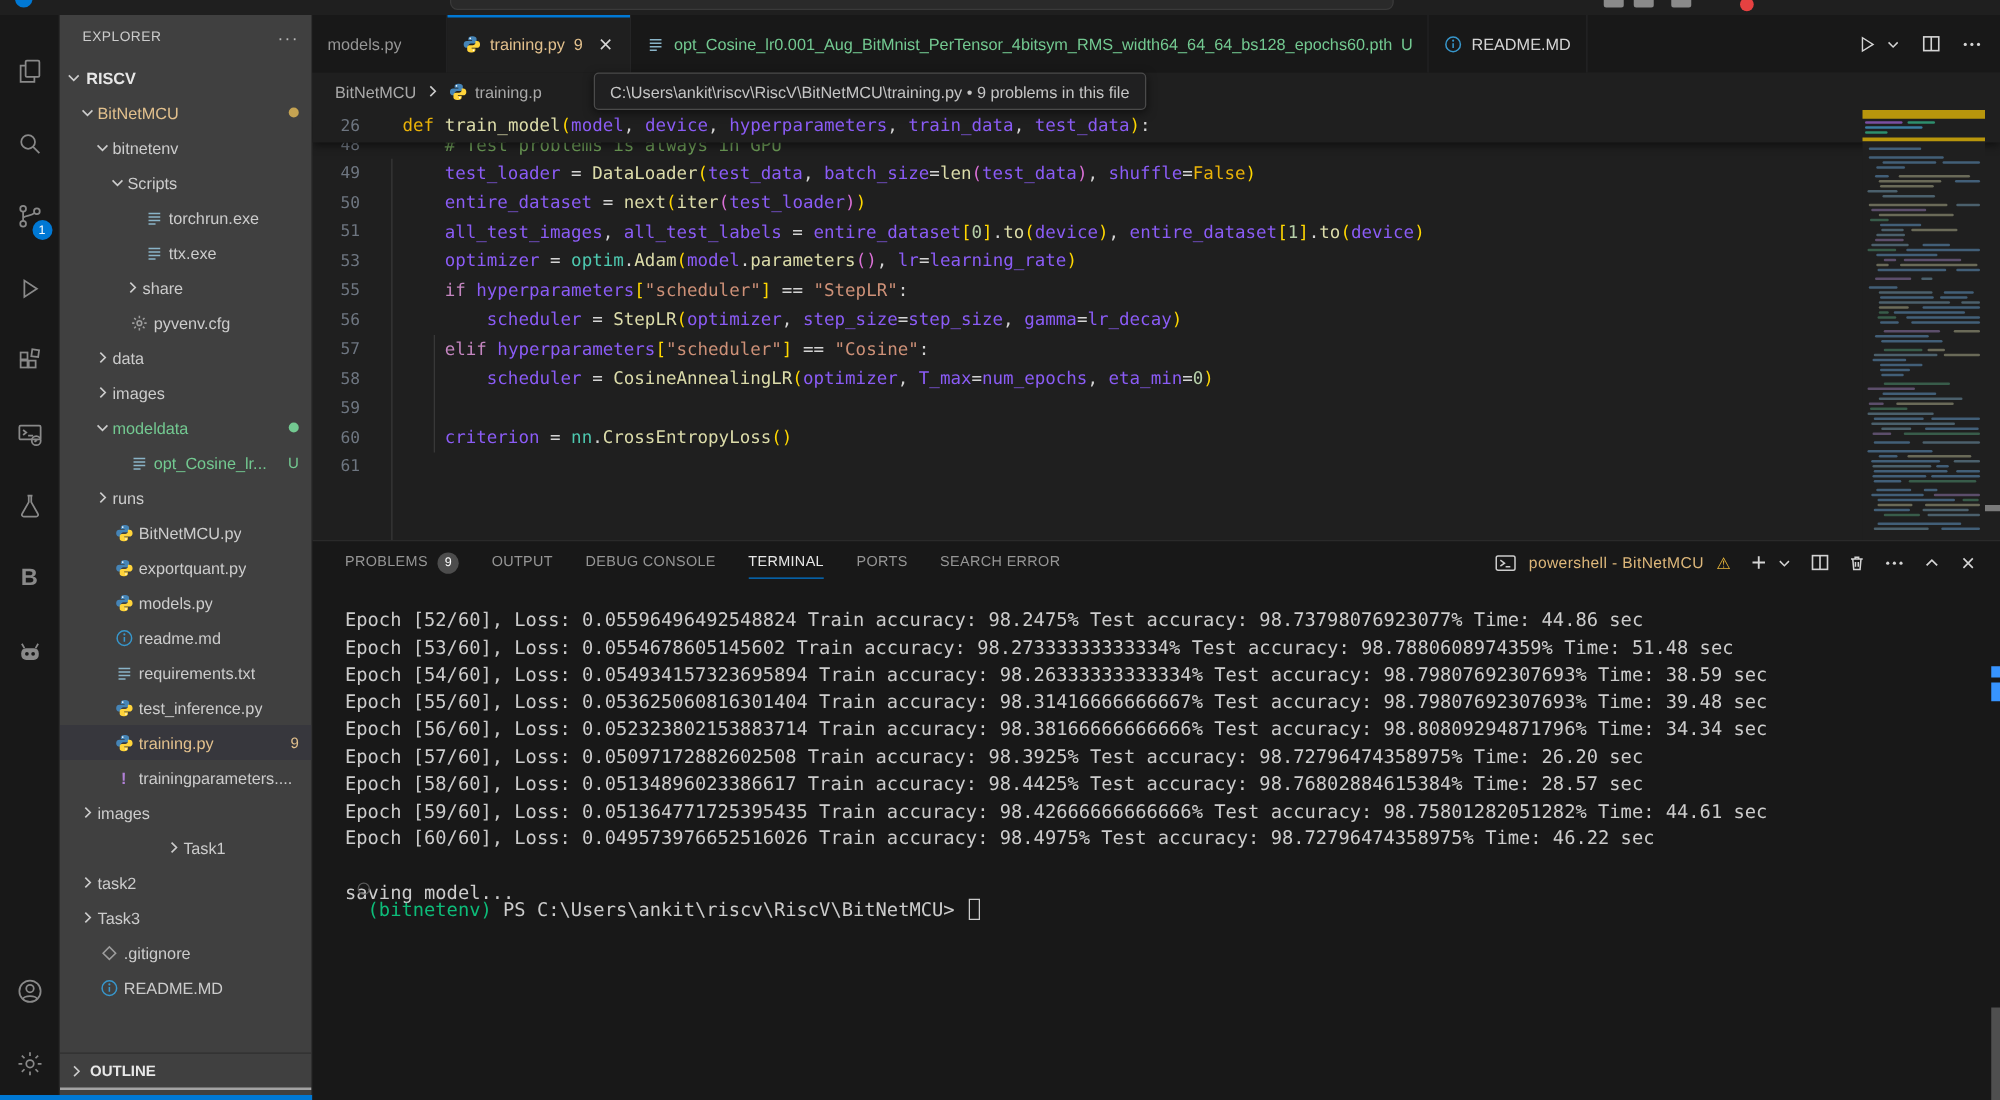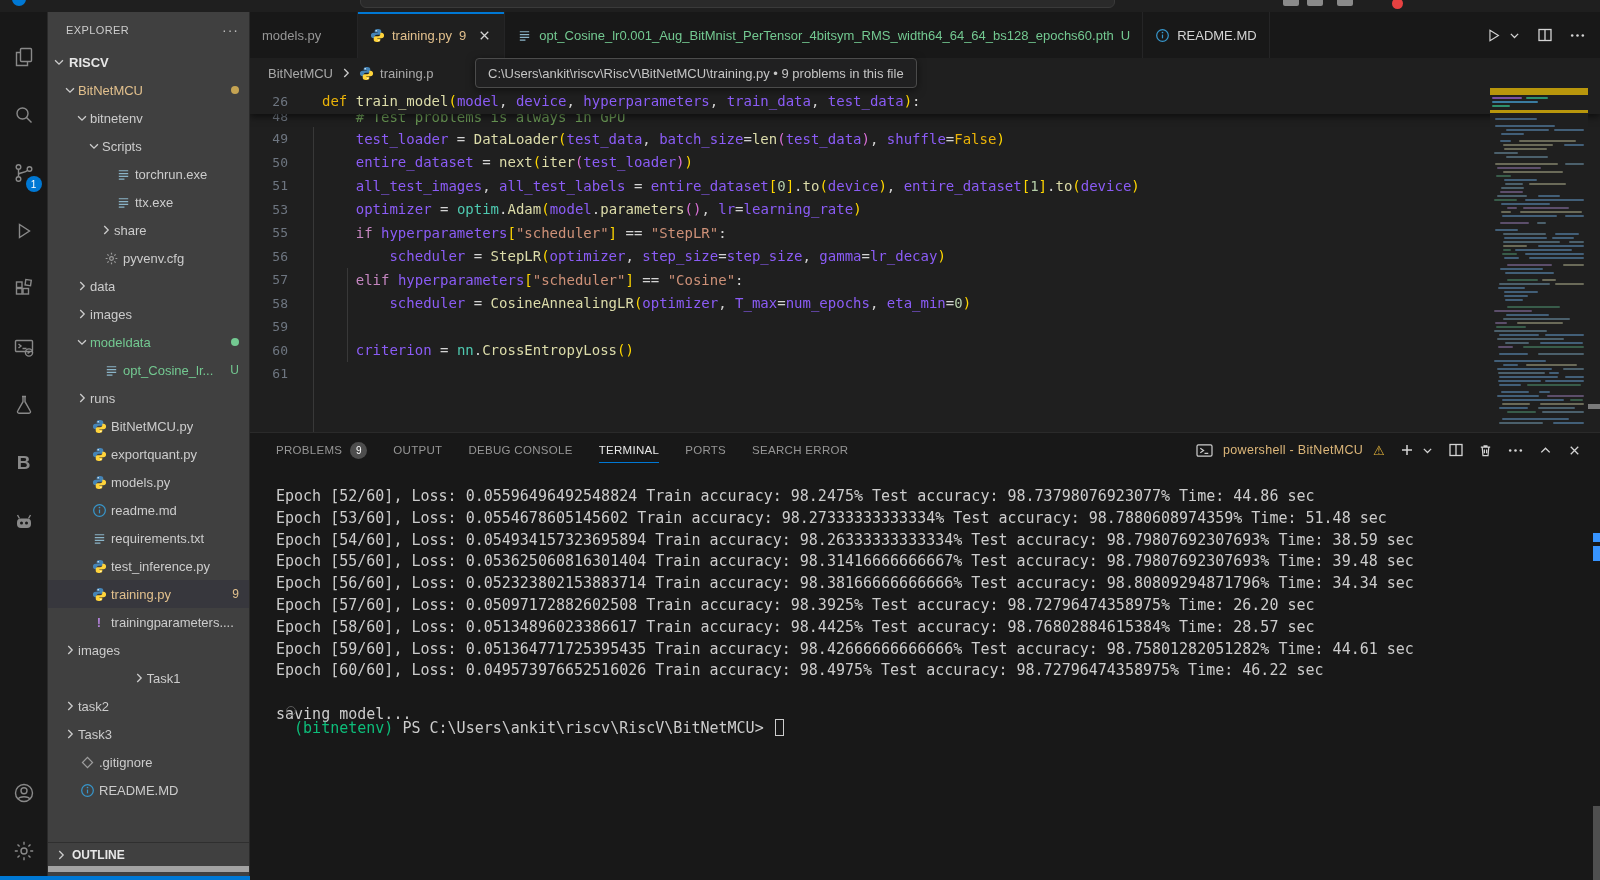--- a/index.html
+++ b/index.html
@@ -30,21 +30,21 @@
   .sb-head .dots { margin-left:auto; color:#bbbbbb; font-size:14px; cursor:pointer; letter-spacing:1px; }
   .sb-section { height:28px; display:flex; align-items:center; gap:3px; padding-left:4px; font-size:13px; font-weight:bold; color:#e7e7e7; cursor:pointer; }
   .tree { flex:0 0 auto; }
   .trow { height:28px; display:flex; align-items:center; font-size:13px; white-space:nowrap; cursor:pointer; }
   .trow.sel { background:#37373d; }
   .trow .chev { width:16px; flex:0 0 16px; display:flex; justify-content:center; }
   .trow .ficon { width:18px; flex:0 0 18px; display:flex; justify-content:center; margin-right:3px; }
   .trow .lbl { overflow:hidden; text-overflow:ellipsis; }
   .trow .right { margin-left:auto; padding-right:10px; font-size:12px; }
   .dotmark { width:8px; height:8px; border-radius:50%; display:inline-block; }
-  .outline { position:absolute; left:0; right:0; bottom:8px; height:30px; border-top:1px solid #2f2f2f; border-bottom:6px solid #a3a3a3;
+  .outline { position:absolute; left:0; right:0; bottom:8px; height:30px; border-top:1px solid #2f2f2f; border-bottom:2px solid #a3a3a3;
     display:flex; align-items:center; gap:4px; padding-left:6px; font-size:12px; font-weight:bold; color:#e7e7e7; cursor:pointer; }
   .sb-bluebar { position:absolute; left:-49px; bottom:0; width:251px; height:4px; background:#0078d4; }
 
   
   .region { flex:1; display:flex; flex-direction:column; position:relative; background:#1f1f1f; min-width:0; }
 
   .tabbar { height:46px; background:#181818; display:flex; align-items:stretch; }
   .tab { display:flex; align-items:center; gap:7px; padding:0 12px; font-size:13px; border-right:1px solid #252526; cursor:pointer;
     color:#969696; background:#181818; position:relative; white-space:nowrap; }
   .tab.active { background:#1f1f1f; color:#e2c08d; }

